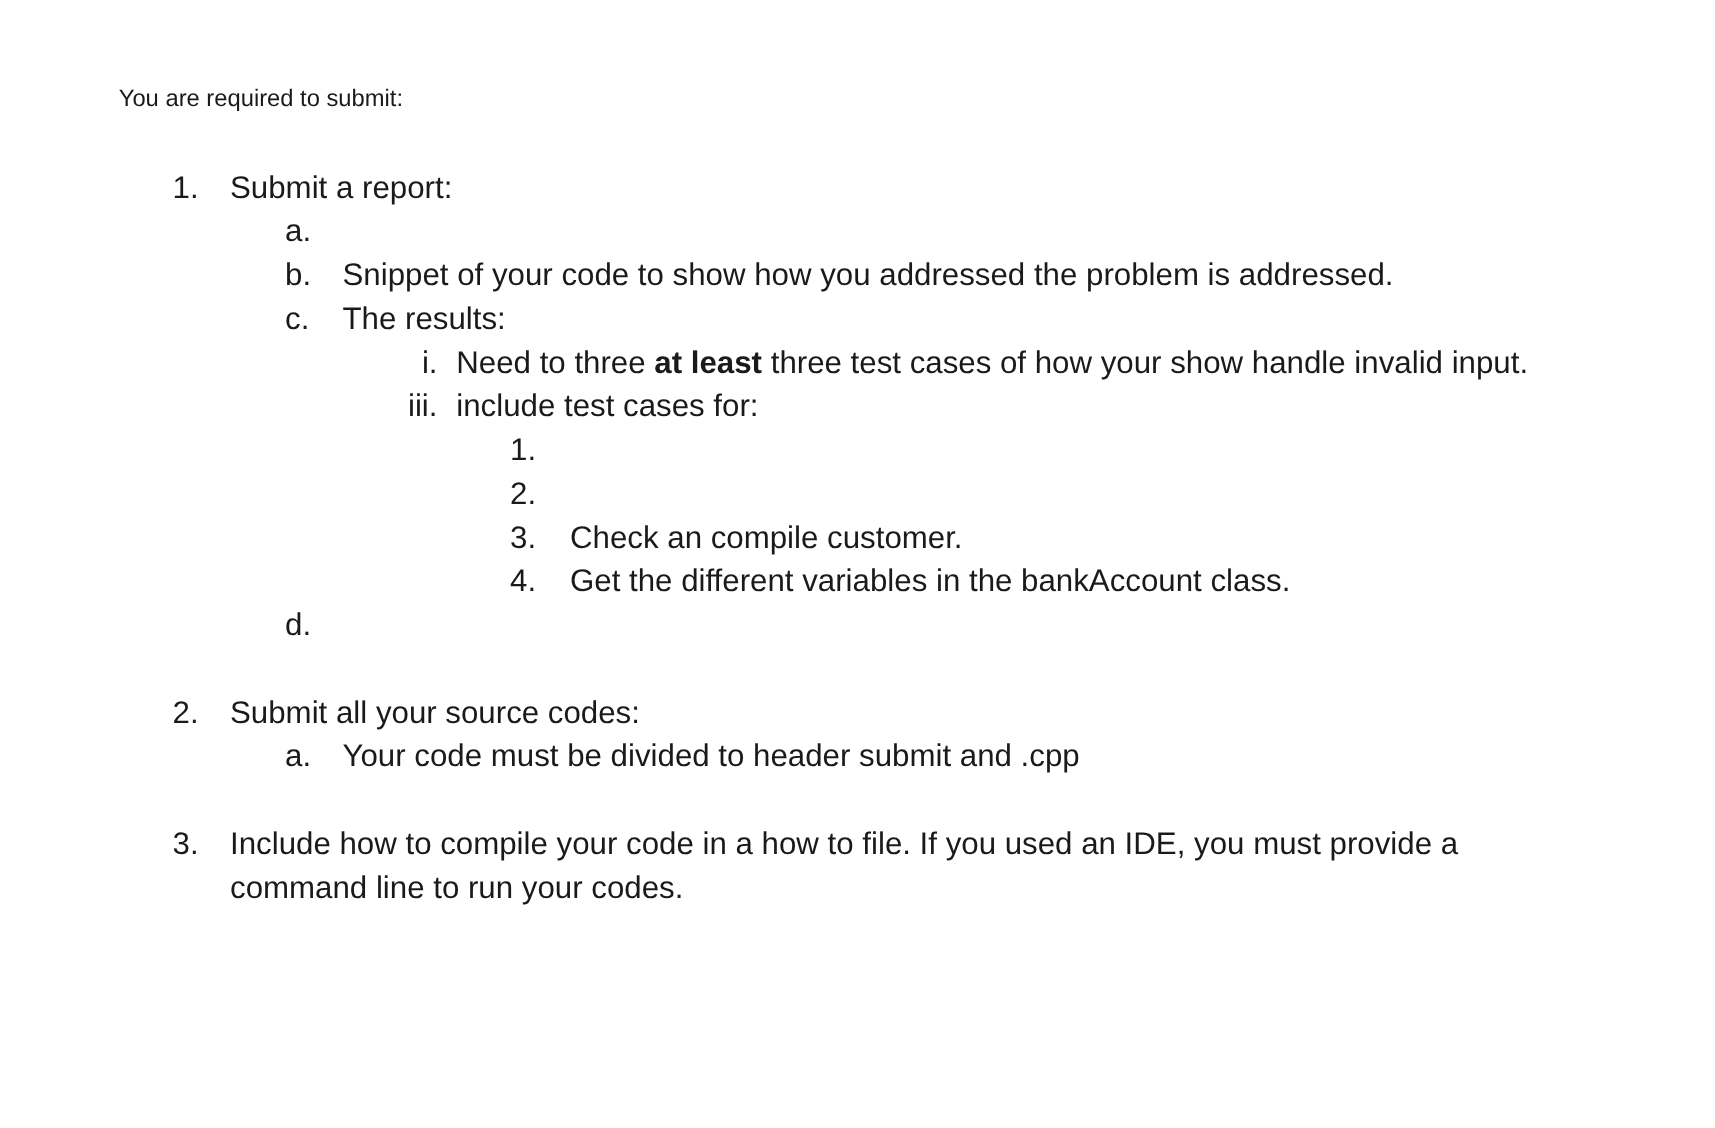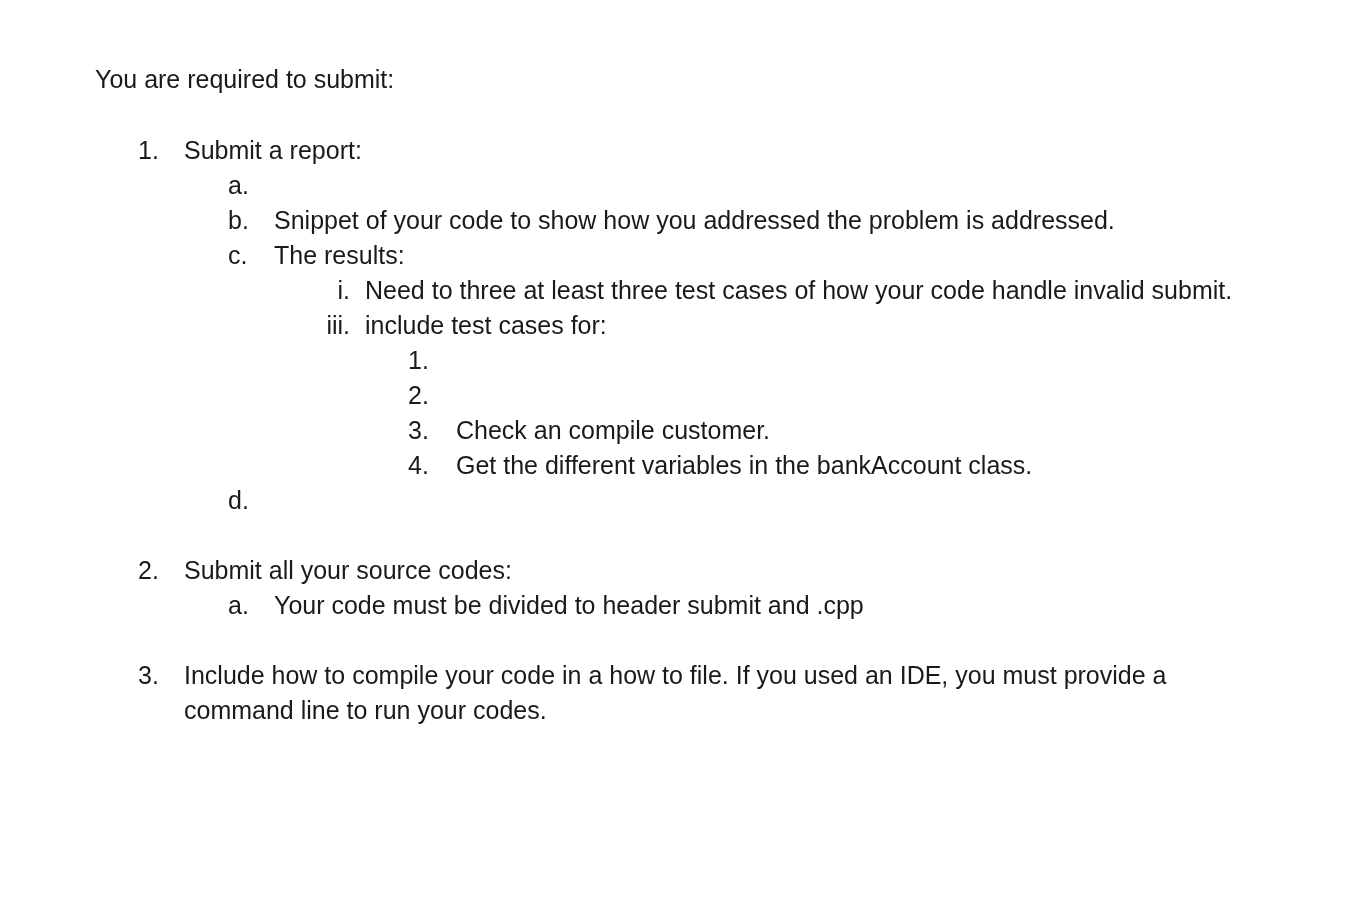--- a/index.html
+++ b/index.html
@@ -24,21 +24,21 @@
   }
 
   .doc-body {
     position: absolute;
     left: 95px;
     top: 62px;
     width: 1160px;
   }
 
   .intro {
-    font-size: 25px;
+    font-size: 19px;
     line-height: 35px;
     color: #1a1a1a;
     margin: 0 0 36px 0;
     white-space: pre;
   }
 
   
   .li {
     display: flex;
     align-items: flex-start;
@@ -51,21 +51,21 @@
     flex: 0 0 auto;
     text-align: left;
     white-space: pre;
   }
   .marker.rt { text-align: right; }
 
   .txt {
     flex: 1 1 auto;
     white-space: normal;
   }
-  .txt b { font-weight: normal; }
+  .txt b { font-weight: bold; }
 
   
   .lvl1 { padding-left: 43px; }
   .lvl1 > .marker { width: 46px; }
 
   
   .lvl2 { padding-left: 133px; }
   .lvl2 > .marker { width: 46px; }
 
   
@@ -100,21 +100,21 @@
       <span class="txt">Snippet of your code to show how you addressed the problem is addressed.</span>
     </div>
 
     <div class="li lvl2">
       <span class="marker">c.</span>
       <span class="txt">The results:</span>
     </div>
 
     <div class="li lvl3">
       <span class="marker rt">i.</span>
-      <span class="txt"><span>Need to three </span><b>at least</b><span> three test cases of how your code handle invalid submit.</span></span>
+      <span class="txt"><span>Need to three </span><b>at least</b><span> three test cases of how your show handle invalid input.</span></span>
     </div>
 
 
     <div class="li lvl3">
       <span class="marker rt">iii.</span>
       <span class="txt">include test cases for:</span>
     </div>
 
     <div class="li lvl4">
       <span class="marker">1.</span>

